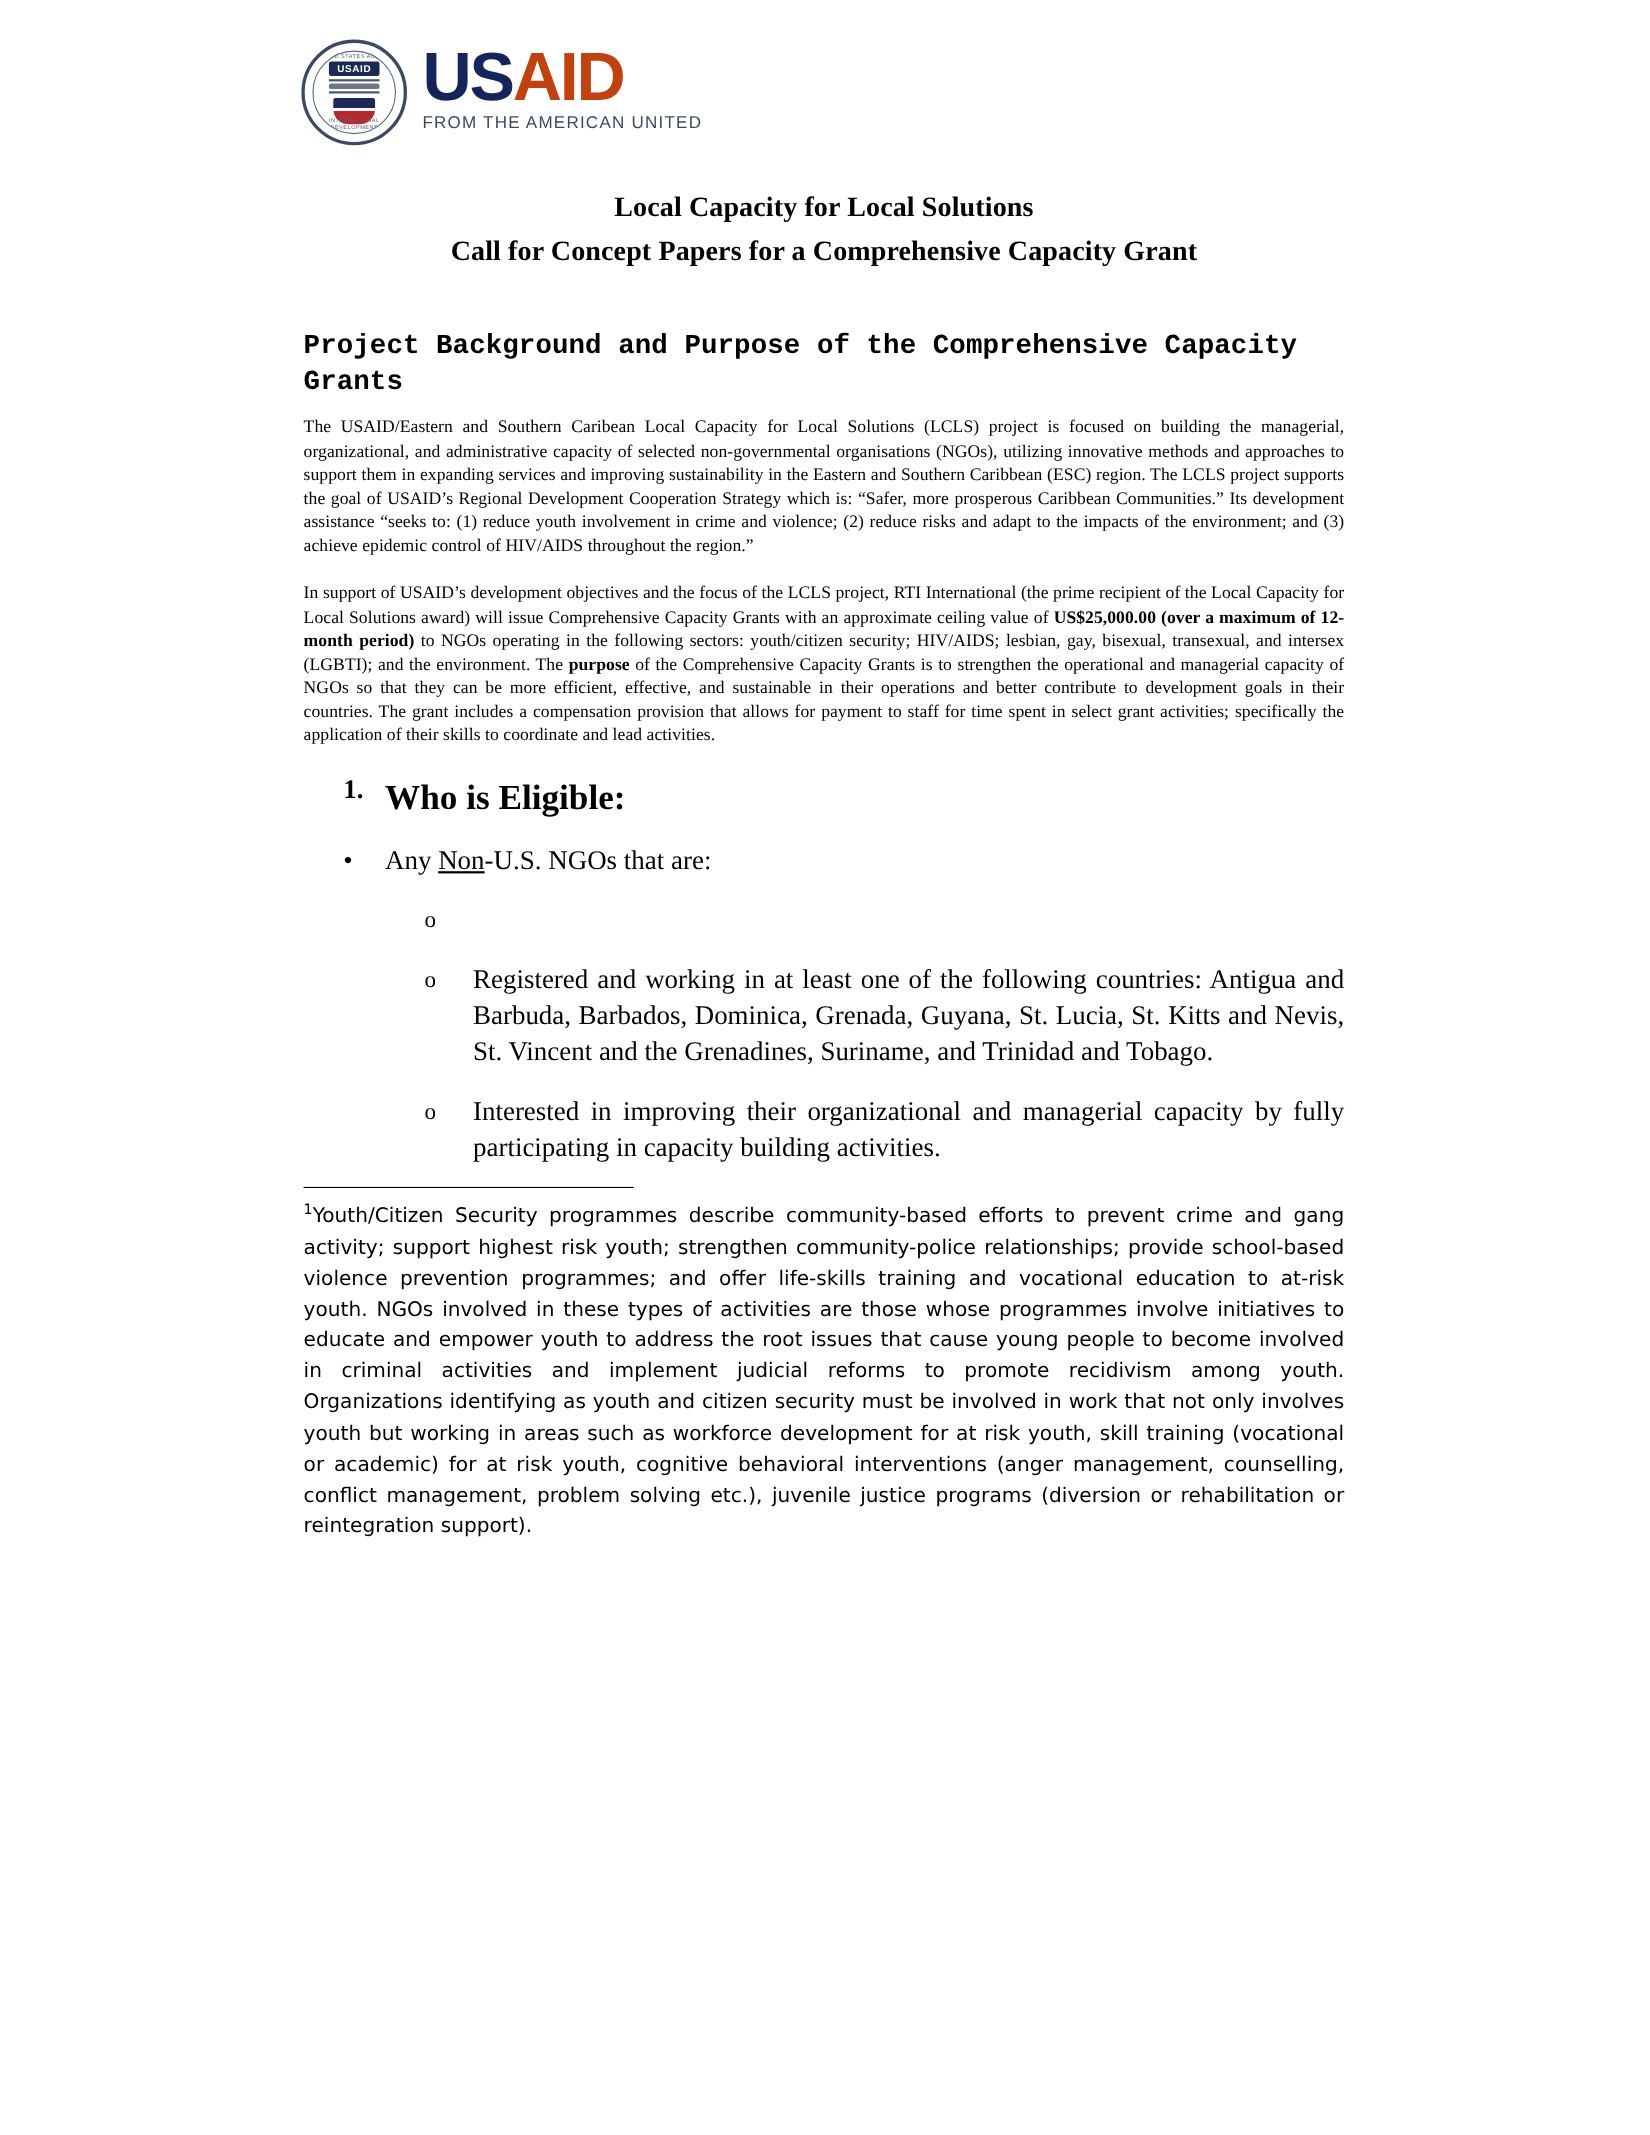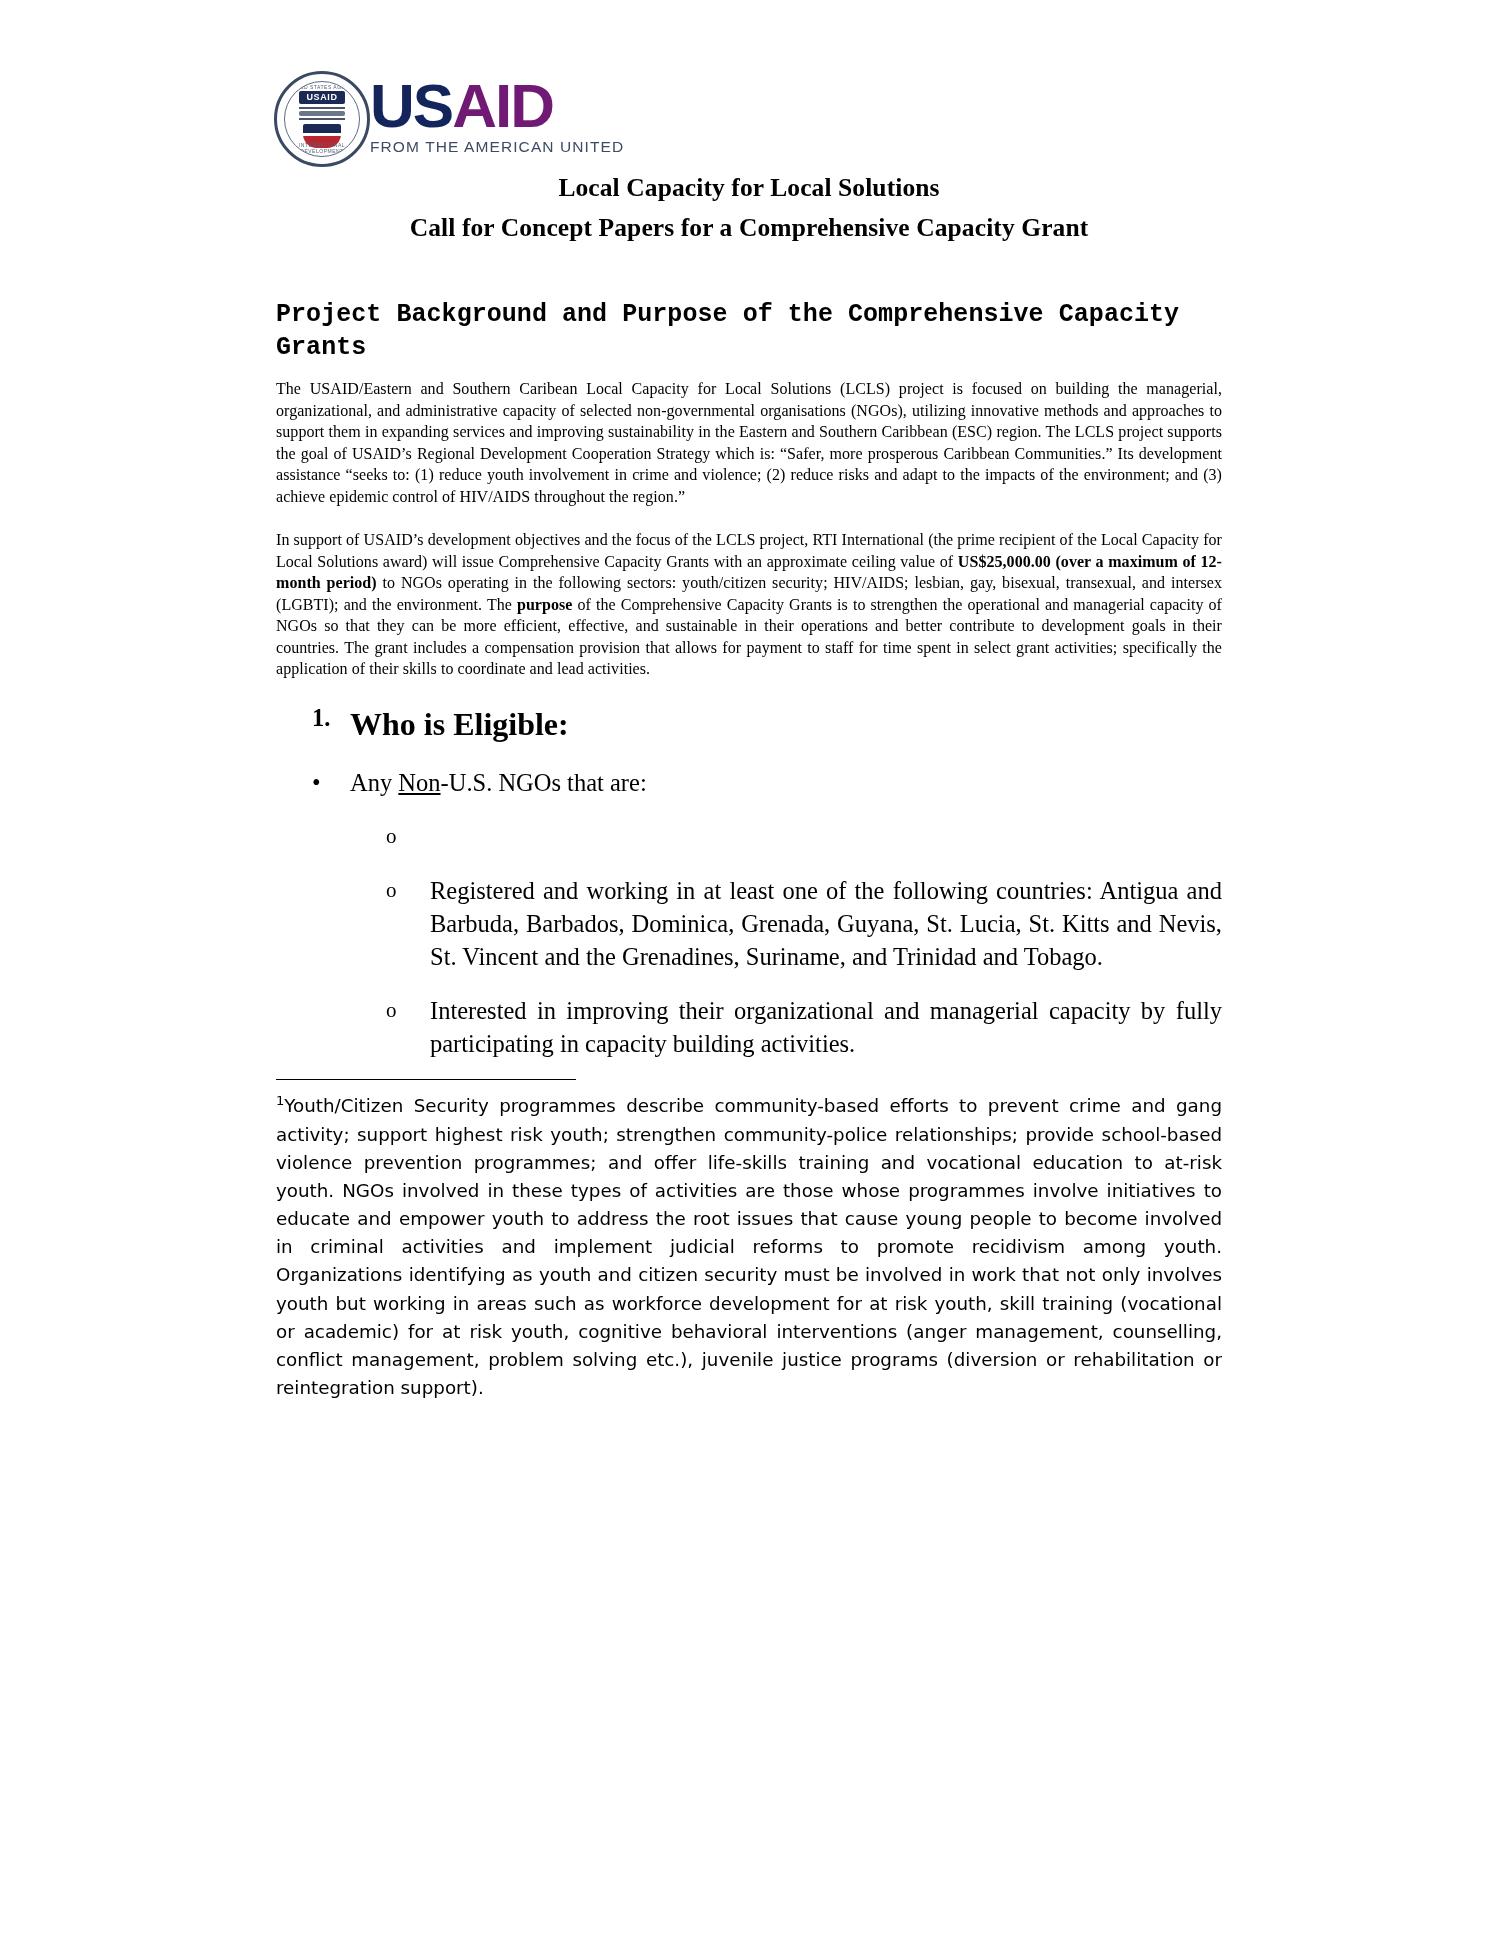--- a/index.html
+++ b/index.html
@@ -27,21 +27,21 @@
   
   .logo-block {
     padding-top: 36px;
     padding-left: 140px;
     height: 120px;
     box-sizing: border-box;
   }
   .logo-row {
     display: flex;
     align-items: flex-start;
-    margin-top: 35px;
+    gap: 14px;
   }
   .seal {
     width: 96px;
     height: 96px;
     border-radius: 50%;
     border: 3px solid #3b4a63;
     background: #ffffff;
     position: relative;
     flex: 0 0 auto;
     box-sizing: border-box;
@@ -124,21 +124,21 @@
   }
   .wordmark-main {
     font-family: "Liberation Sans", sans-serif;
     font-weight: bold;
     font-size: 62px;
     letter-spacing: -2px;
     line-height: 0.95;
     white-space: nowrap;
   }
   .wm-us { color: #14255c; }
-  .wm-aid { color: #701a75; }
+  .wm-aid { color: #c2410c; }
   .wordmark-tag {
     font-family: "Liberation Sans", sans-serif;
     font-size: 15.5px;
     letter-spacing: 1.1px;
     color: #3d4a63;
     margin-top: 3px;
     white-space: nowrap;
   }
 
   

